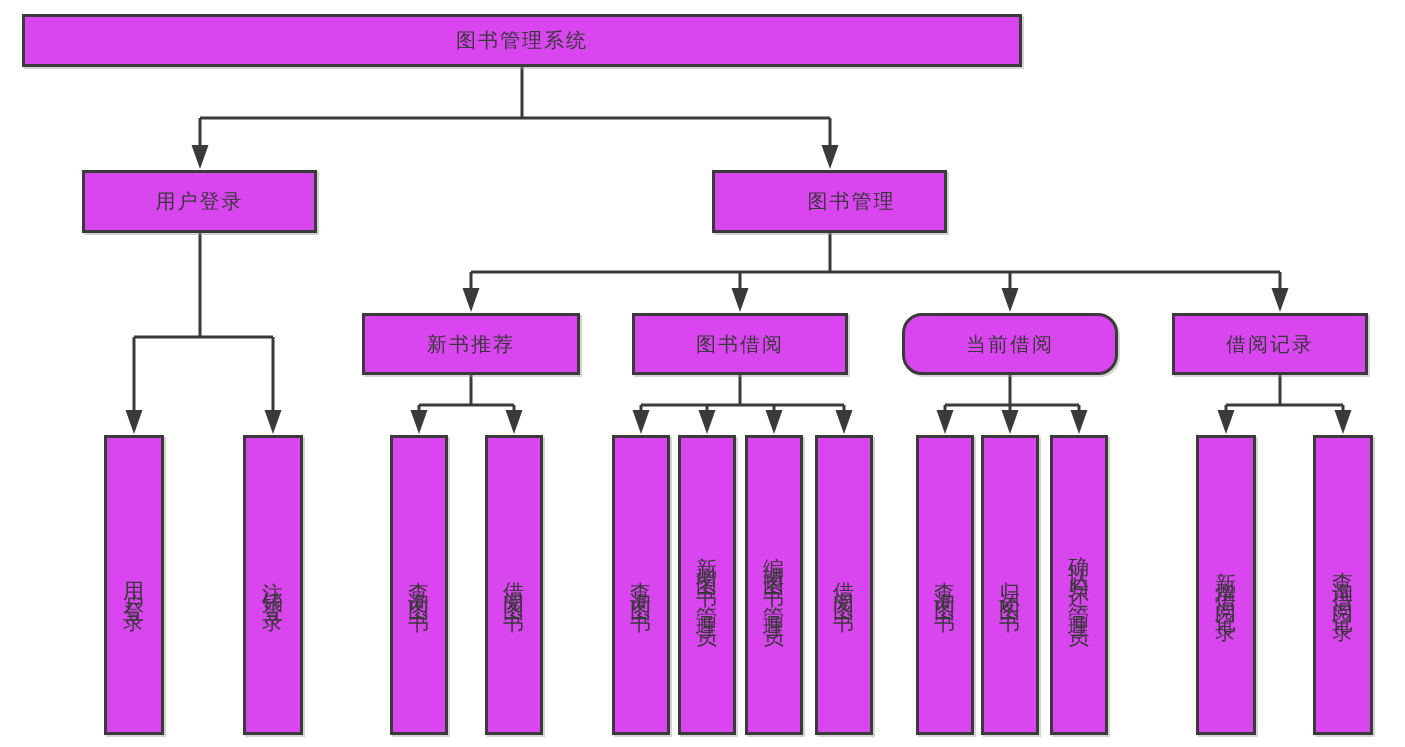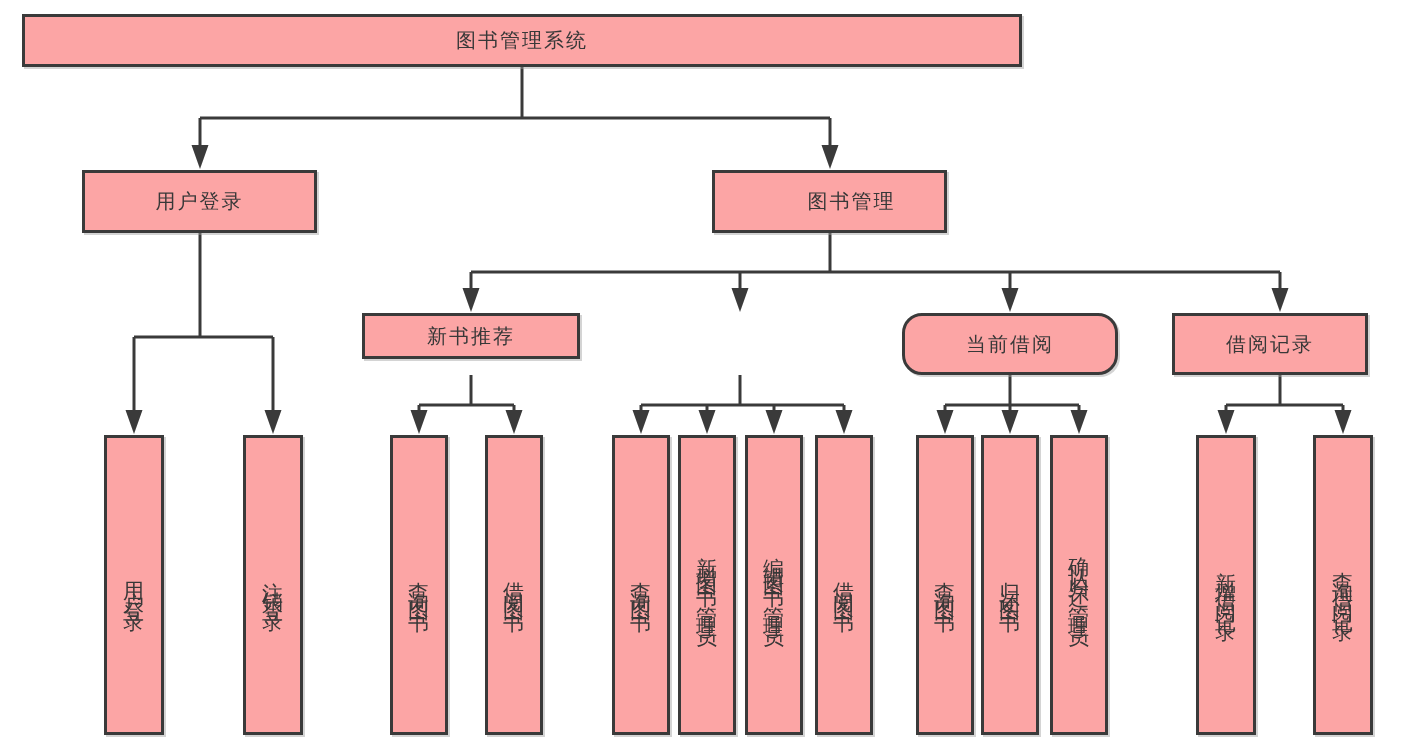--- a/index.html
+++ b/index.html
@@ -18,21 +18,21 @@
   #connectors {
     position: absolute;
     left: 0; top: 0;
     width: 1405px;
     height: 747px;
     z-index: 1;
   }
   .node {
     position: absolute;
     box-sizing: border-box;
-    background: #fca5a5;
+    background: #d946ef;
     border: 3px solid #3a3a3a;
     box-shadow: 2px 2px 0 rgba(160,160,160,0.45);
     display: flex;
     align-items: center;
     justify-content: center;
     color: #383838;
     font-size: 20px;
     letter-spacing: 2px;
     z-index: 2;
     white-space: nowrap;
@@ -146,22 +146,25 @@
     <span>图书管理系统</span>
   </div>
 
   <div class="node" style="left:82px; top:170px; width:235px; height:63px;">
     <span>用户登录</span>
   </div>
   <div class="node" style="left:712px; top:170px; width:235px; height:63px;padding-left:44px;">
     <span>图书管理</span>
   </div>
 
-  <div class="node" style="left:362px; top:313px; width:218px; height:46px;">
+  <div class="node" style="left:362px; top:313px; width:218px; height:62px;">
     <span>新书推荐</span>
+  </div>
+  <div class="node" style="left:632px; top:313px; width:216px; height:62px;">
+    <span>图书借阅</span>
   </div>
   <div class="node" style="left:902px; top:313px; width:216px; height:62px;border-radius:20px;">
     <span>当前借阅</span>
   </div>
   <div class="node" style="left:1172px; top:313px; width:196px; height:62px;">
     <span>借阅记录</span>
   </div>
 
   <div class="node leaf" style="left:104px; top:435px; width:60px; height:300px;">
     <span class="vtext">用户登录</span>

